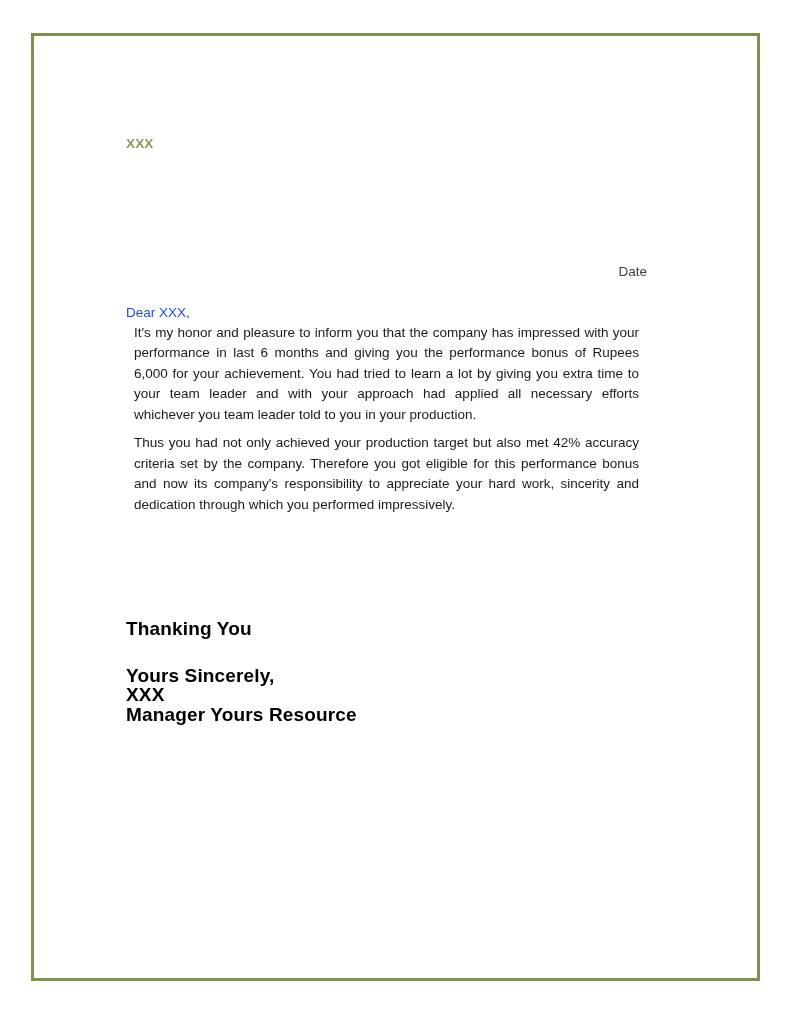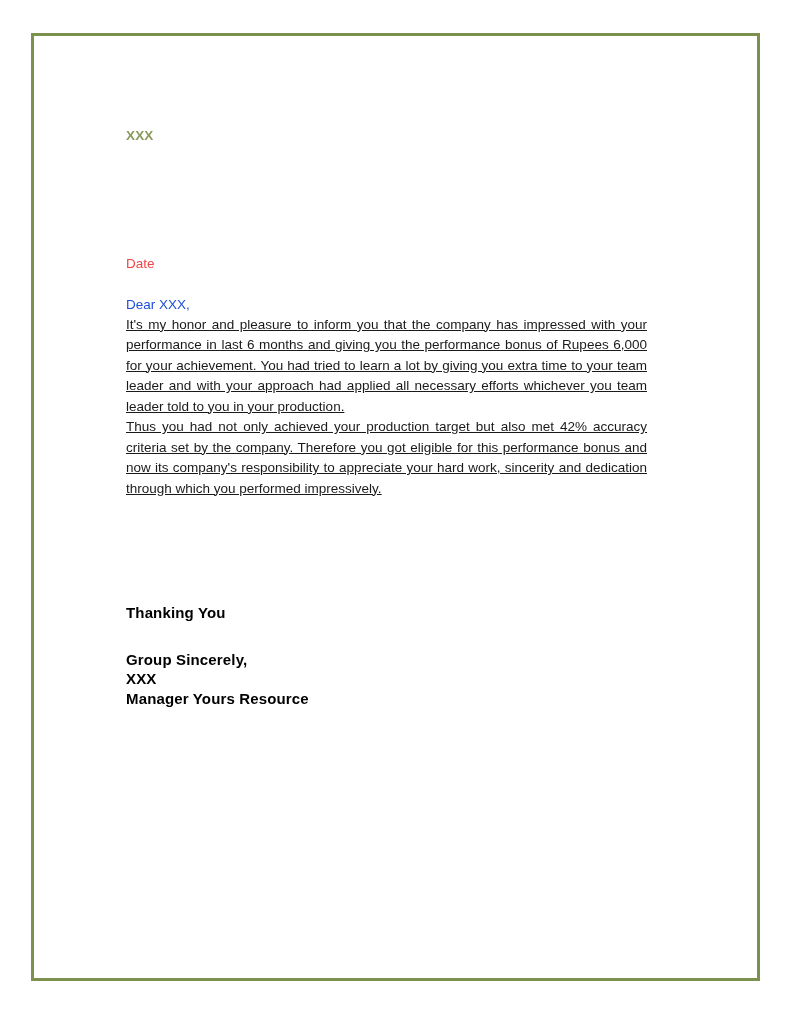--- a/index.html
+++ b/index.html
@@ -29,76 +29,76 @@
     width: 729px;
     height: 948px;
     border: 3px solid #7d914f;
     box-sizing: border-box;
     background: #ffffff;
   }
 
   .content {
     position: absolute;
     left: 92px;
-    top: 90px;
+    top: 98px;
     width: 521px;
   }
 
   
   .sender-block {
     color: #8a9a5b;
     font-weight: bold;
     font-size: 13.5px;
     line-height: 19.5px;
     letter-spacing: 0.15px;
   }
   .sender-line {
     display: block;
     white-space: nowrap;
   }
 
   
   .meta-block {
     margin-top: 108px;
-    color: #ef4444;
+    color: #404040;
     font-size: 13.5px;
     line-height: 19.5px;
+    text-align: right;
   }
   .meta-line {
     display: block;
   }
 
   
   .salutation {
     margin-top: 22px;
     color: #1d4ed8;
     font-size: 13.5px;
     line-height: 19.5px;
     display: block;
   }
 
   .body-paragraph {
     color: #1a1a1a;
     font-size: 13.5px;
     line-height: 20.5px;
     text-align: justify;
     text-justify: inter-word;
-    margin: 0;
-    text-decoration: underline;
+    margin: 8px;
   }
   .body-paragraph.first {
     margin-top: 0;
   }
 
   
   .closing-block {
     margin-top: 104px;
     color: #000000;
     font-weight: bold;
-    font-size: 15px;
+    font-size: 19px;
     line-height: 19.5px;
     letter-spacing: 0.15px;
   }
   .thanking {
     display: block;
   }
   .signoff-group {
     margin-top: 27px;
   }
   .signoff-line {
@@ -123,21 +123,21 @@
       </div>
 
       <span class="salutation">Dear XXX,</span>
 
       <p class="body-paragraph first">It's my honor and pleasure to inform you that the company has impressed with your performance in last 6 months and giving you the performance bonus of Rupees 6,000 for your achievement. You had tried to learn a lot by giving you extra time to your team leader and with your approach had applied all necessary efforts whichever you team leader told to you in your production.</p>
       <p class="body-paragraph">Thus you had not only achieved your production target but also met 42% accuracy criteria set by the company. Therefore you got eligible for this performance bonus and now its company's responsibility to appreciate your hard work, sincerity and dedication through which you performed impressively.</p>
 
       <div class="closing-block">
         <span class="thanking">Thanking You</span>
         <div class="signoff-group">
-          <span class="signoff-line">Group Sincerely,</span>
+          <span class="signoff-line">Yours Sincerely,</span>
           <span class="signoff-line">XXX</span>
           <span class="signoff-line">Manager Yours Resource</span>
         </div>
       </div>
 
     </div>
   </div>
 </div>
 
 </body></html>

